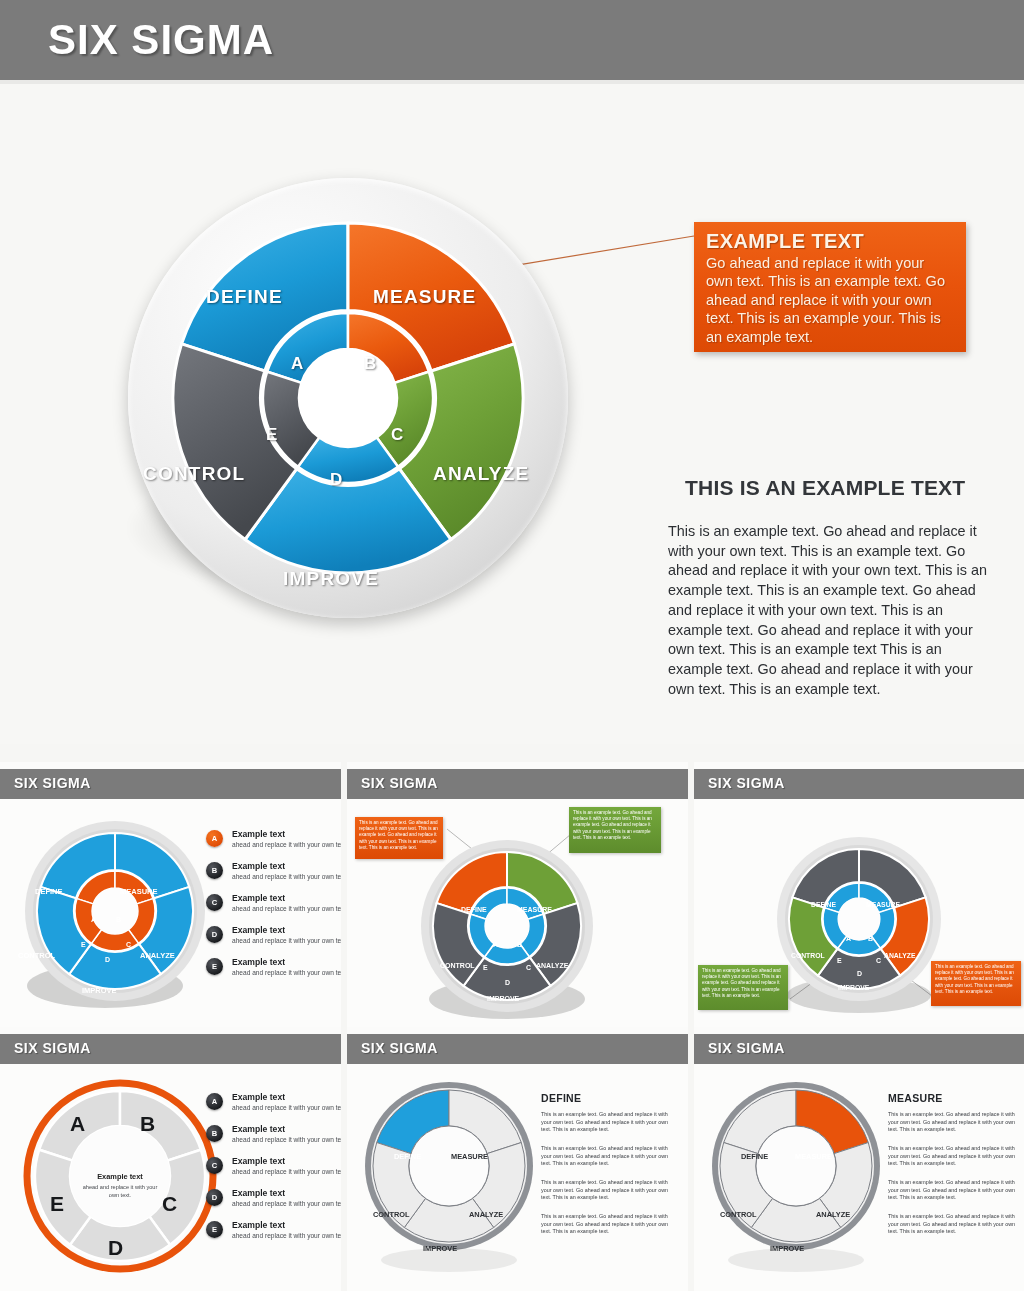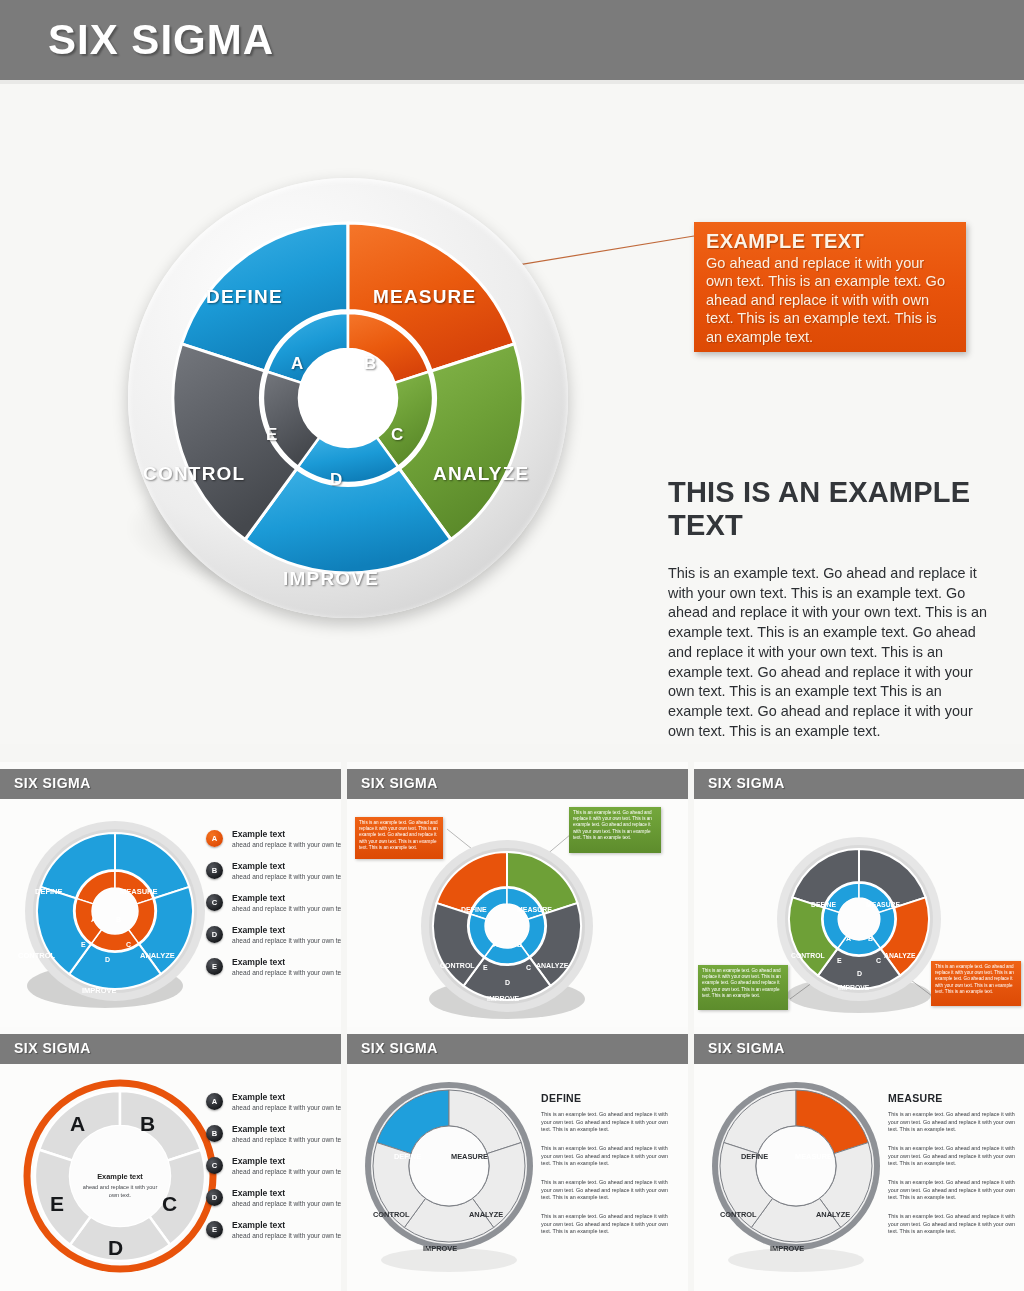--- a/index.html
+++ b/index.html
@@ -68,22 +68,23 @@
     text-shadow: 1px 1px 1px rgba(0,0,0,.3); margin-bottom: 1px;
   }
   .callout-box .co-body {
     font-size: 14.6px; line-height: 1.26; color: #fdf0e2;
     text-shadow: 1px 1px 1px rgba(0,0,0,.22);
   }
 
   
   .right-text { position: absolute; left: 668px; top: 392px; width: 322px; }
   .right-text h2 {
-    font-size: 29px; font-weight: bold; color: #33363a; letter-spacing: .2px;
+    font-size: 21px; font-weight: bold; color: #33363a; letter-spacing: .2px;
     margin-bottom: 22px;
+    margin-left: 17px;
   }
   .right-text p {
     font-size: 14.4px; line-height: 1.37; color: #2c2f33;
   }
 
   
   .grid { position: absolute; left: 0; top: 762px; width: 1024px; height: 529px; }
   .cell { position: absolute; background: #fbfbfa; overflow: hidden; }
   .cell-hdr {
     position: absolute; left: 0; top: 7px; width: 100%; height: 30px;
@@ -224,21 +225,21 @@
 
       <div class="ring-label" style="left:183px;top:196px;">A</div>
       <div class="ring-label" style="left:256px;top:196px;">B</div>
       <div class="ring-label" style="left:283px;top:267px;">C</div>
       <div class="ring-label" style="left:222px;top:312px;">D</div>
       <div class="ring-label" style="left:158px;top:267px;">E</div>
     </div>
 
     <div class="callout-box">
       <div class="co-title">EXAMPLE TEXT</div>
-      <div class="co-body">Go ahead and replace it with your own text. This is an example text. Go ahead and replace it with with own text. This is an example text. This is an example text.</div>
+      <div class="co-body">Go ahead and replace it with your own text. This is an example text. Go ahead and replace it with your own text. This is an example your. This is an example text.</div>
     </div>
 
     <div class="right-text">
       <h2>THIS IS AN EXAMPLE TEXT</h2>
       <p>This is an example text. Go ahead and replace it with your own text. This is an example text. Go ahead and replace it with your own text. This is an example text. This is an example text. Go ahead and replace it with your own text. This is an example text. Go ahead and replace it with your own text. This is an example text This is an example text. Go ahead and replace it with your own text. This is an example text.</p>
     </div>
   </div>
 
   <div class="grid">
 

